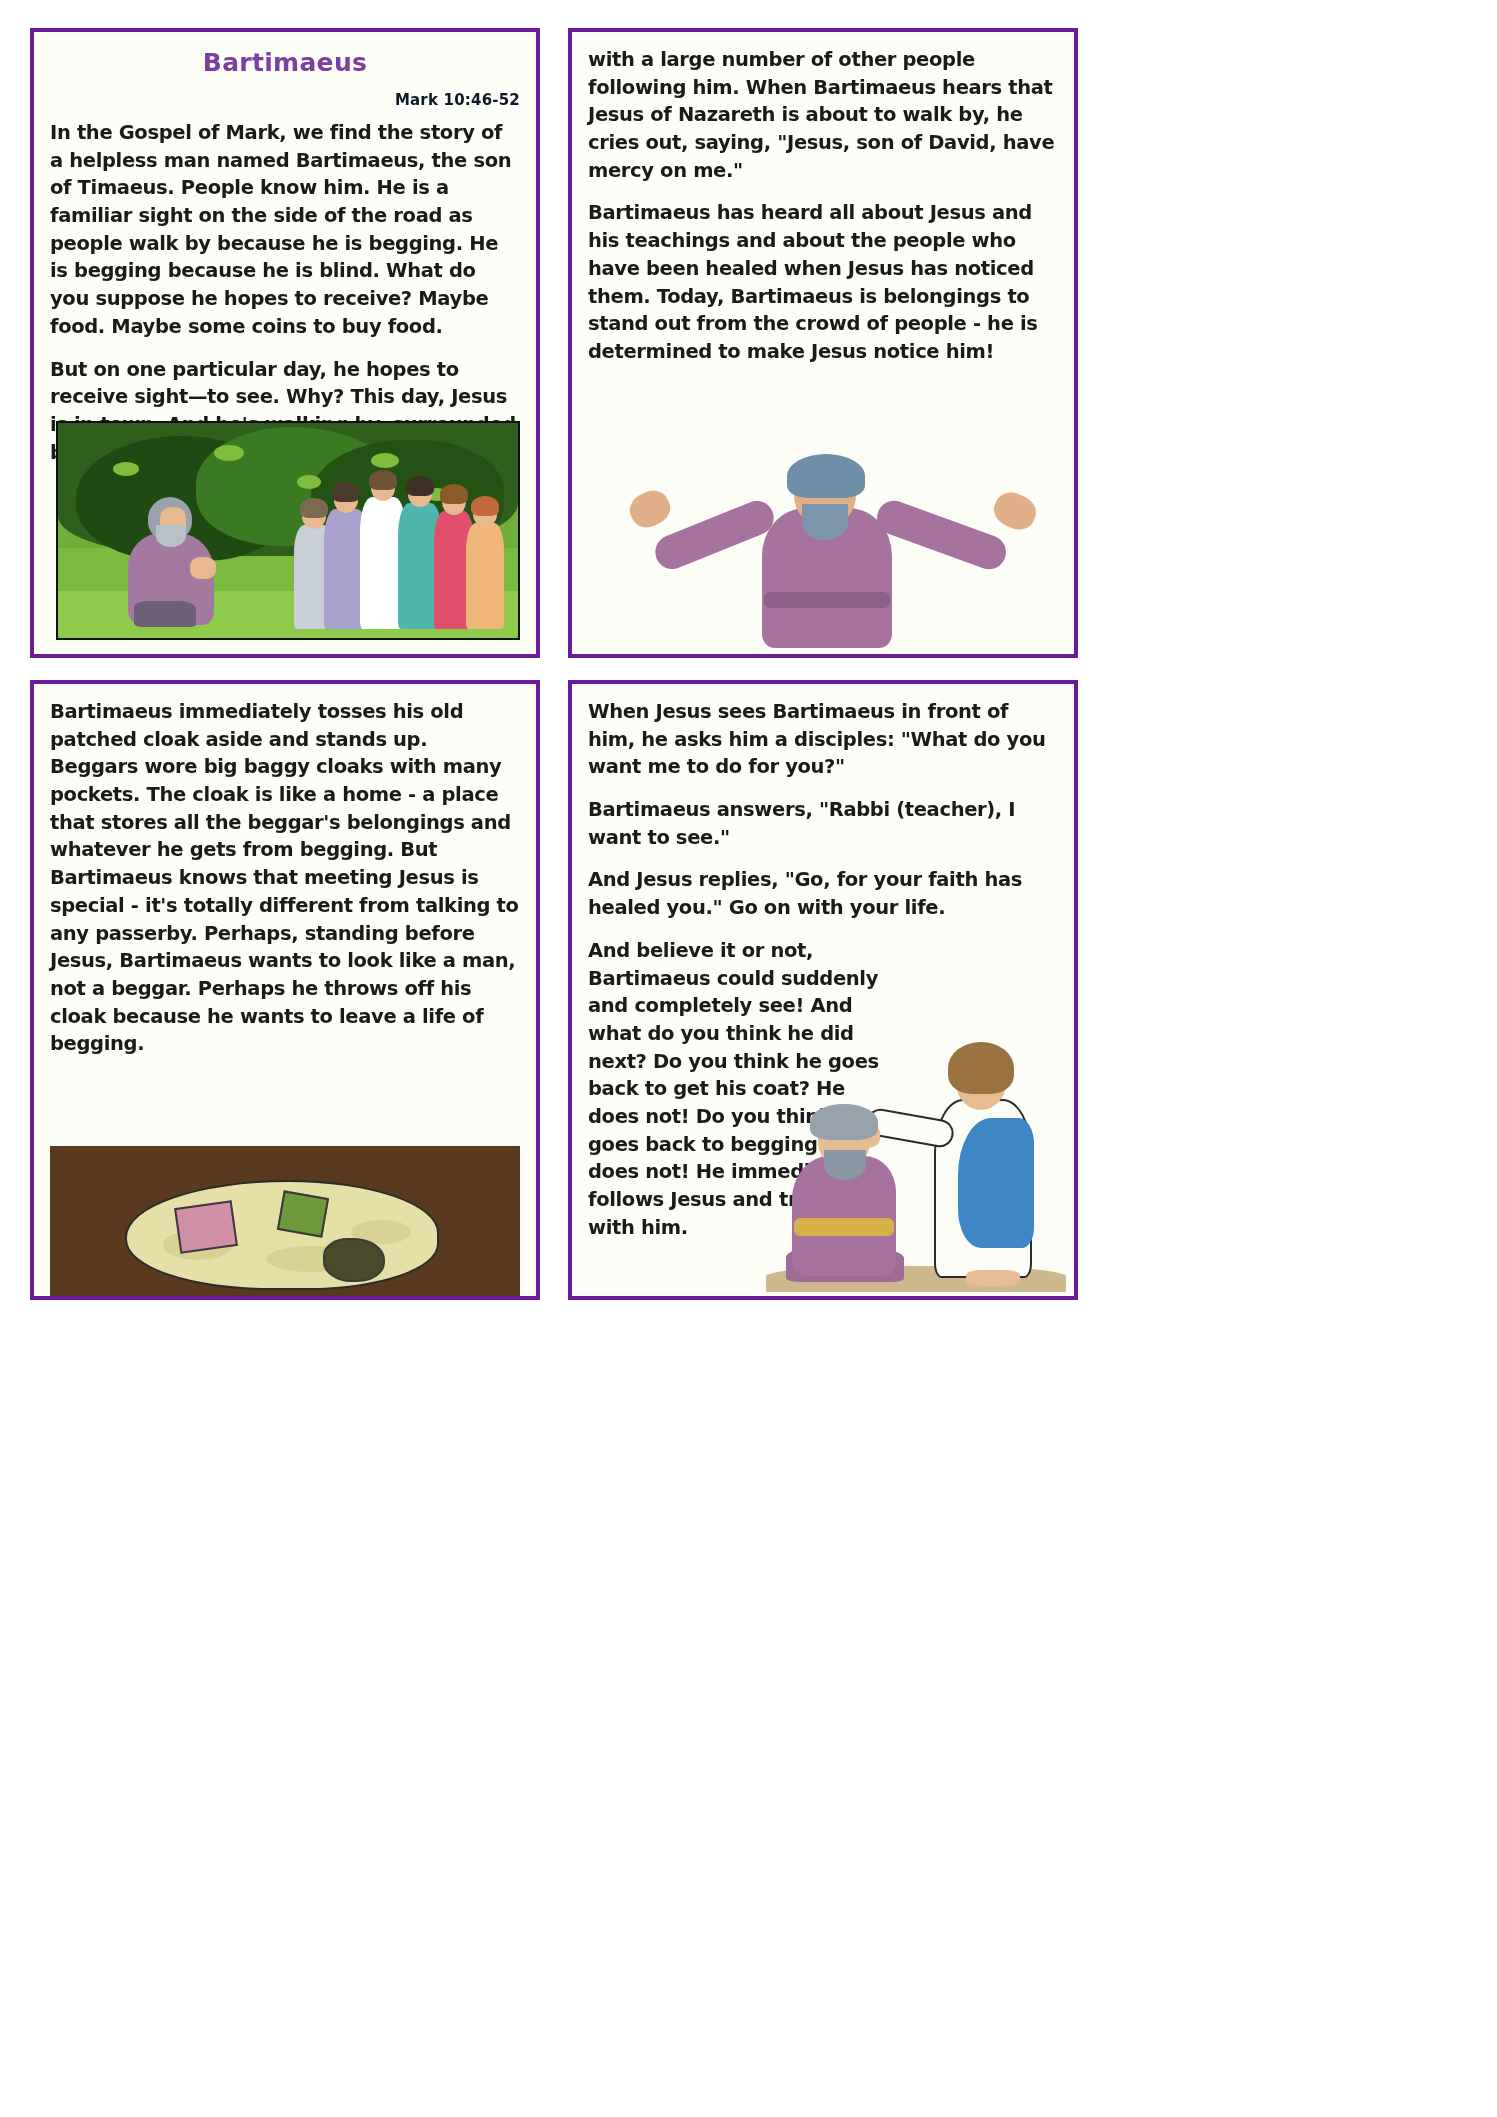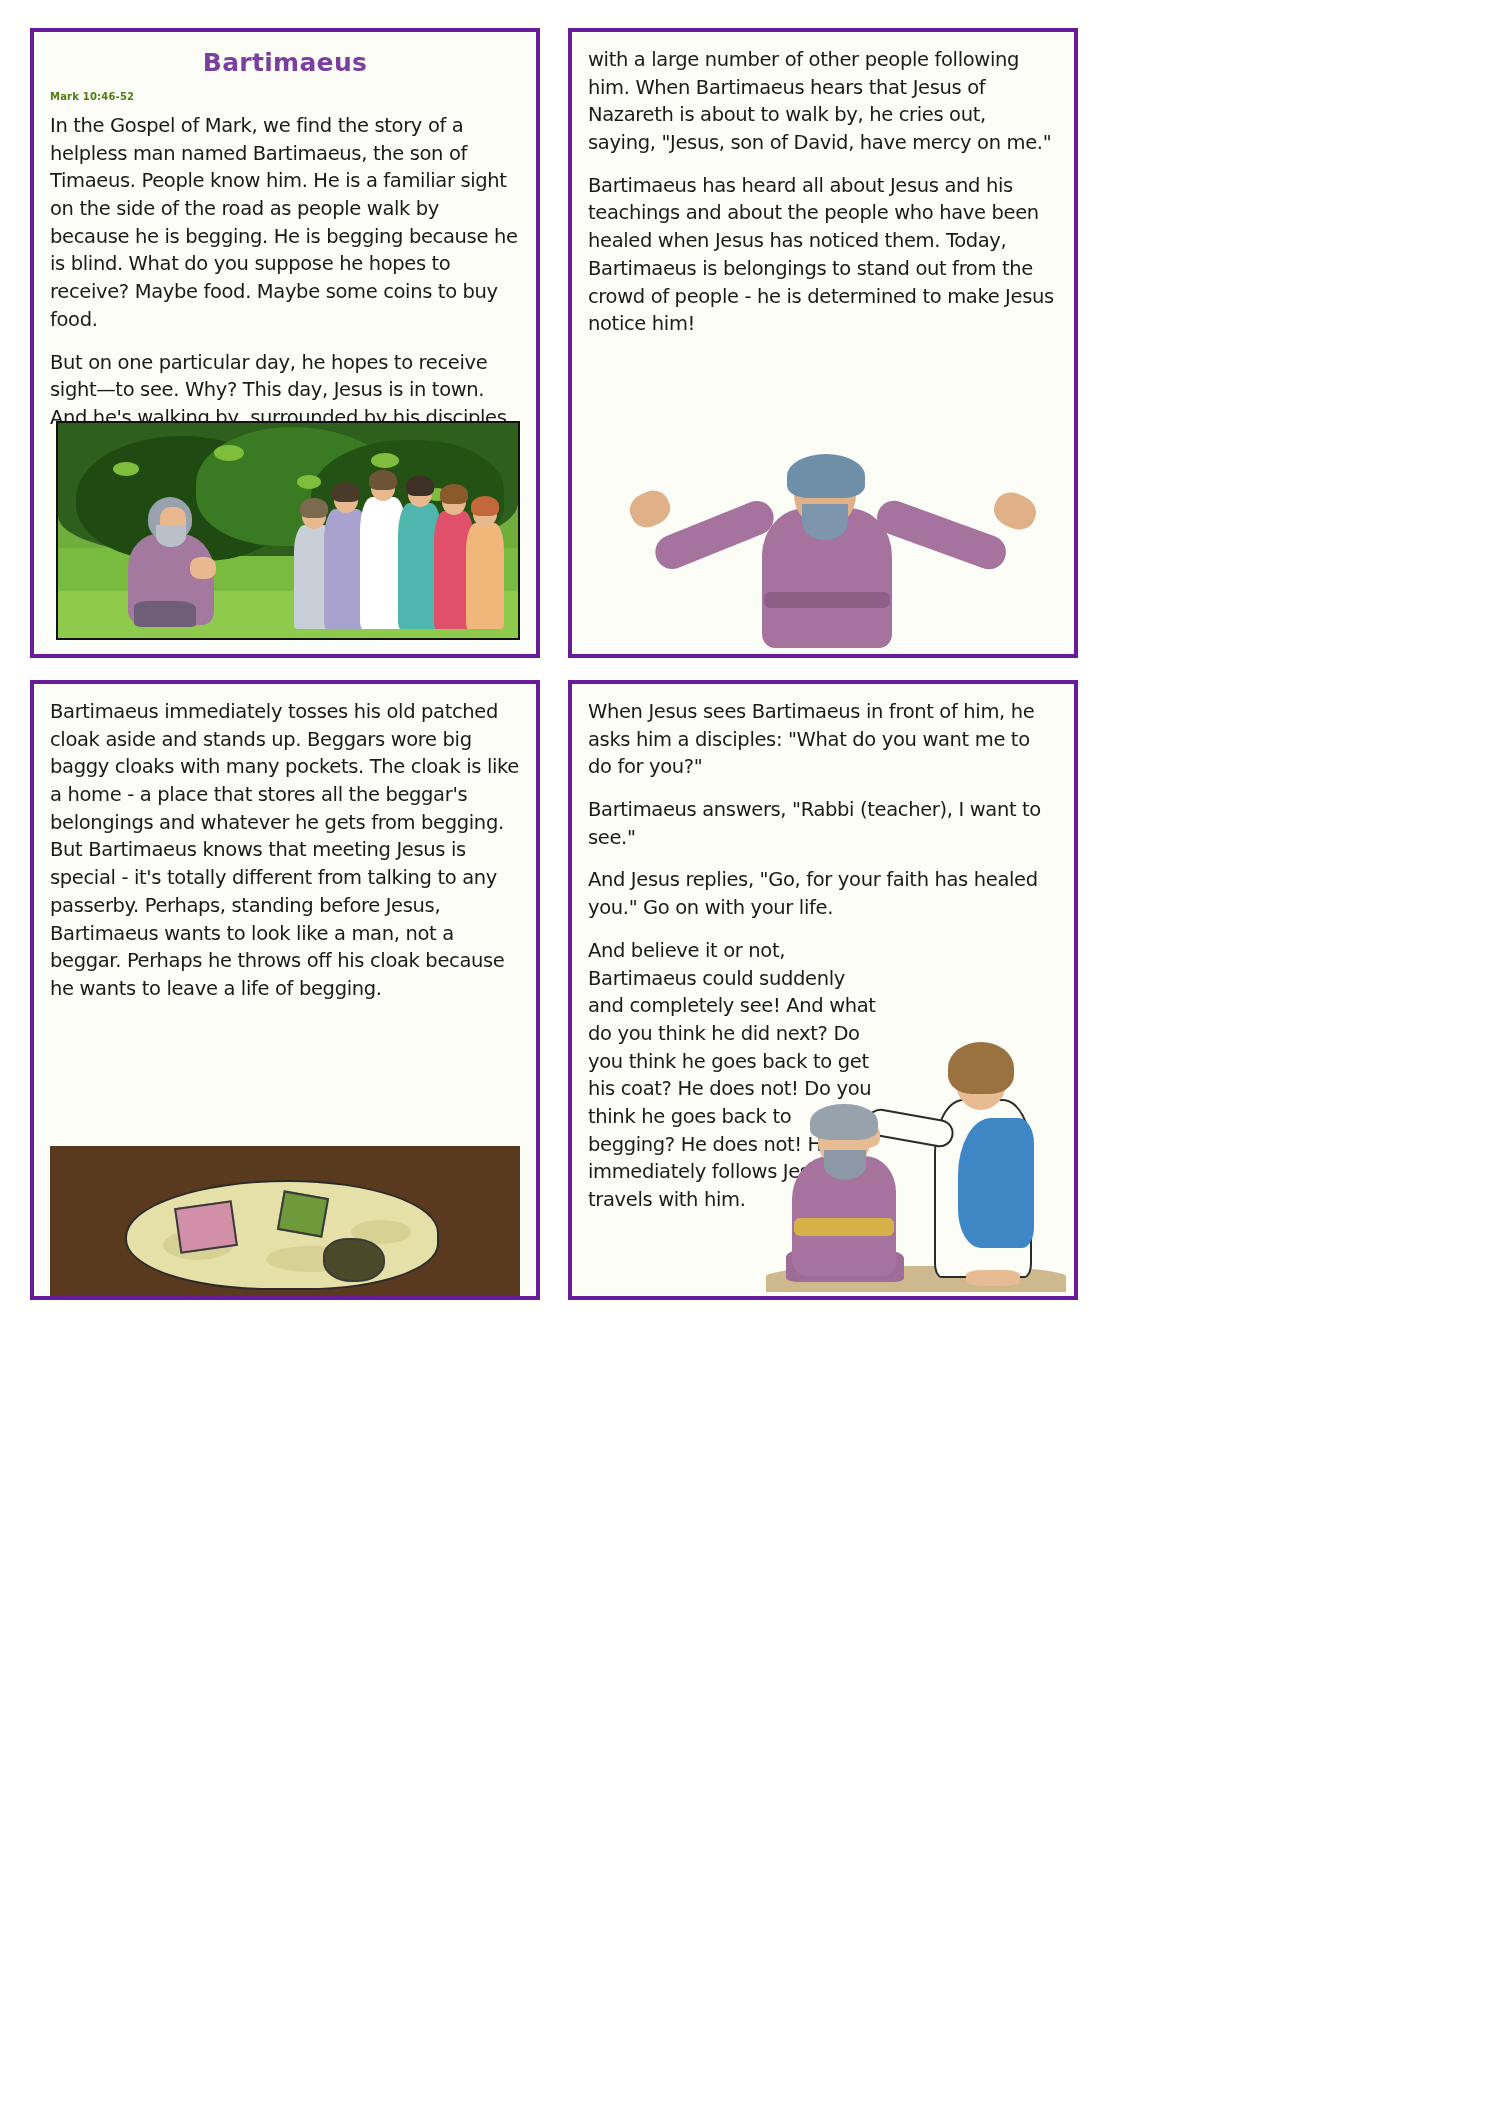--- a/index.html
+++ b/index.html
@@ -25,27 +25,27 @@
   .panel-2{height:630px;}
   .panel-3{height:620px;}
   .panel-4{height:620px;}
 
   .title{
     text-align:center;color:#7b3fa0;font-weight:bold;
     font-size:25px;letter-spacing:.3px;margin:2px 0 14px 0;
     font-family:"DejaVu Sans", sans-serif;
   }
   .subtitle{
-    text-align:left;color:#4d7c0f;font-size:10px;font-weight:bold;
+    text-align:right;color:#0f172a;font-size:15px;font-weight:bold;
     margin:0 0 10px 0;letter-spacing:.2px;
   }
   p.body{
     margin:0 0 15px 0;
     font-size:19.5px;line-height:1.42;color:#1a1a1a;
-    font-weight:normal;
+    font-weight:bold;
     font-family:"DejaVu Sans", sans-serif;
     letter-spacing:-0.35px;
   }
   p.body:last-child{margin-bottom:0;}
 
   
   .ill1{
     position:absolute;left:22px;bottom:14px;width:460px;height:215px;
     border:2px solid #111;overflow:hidden;background:#8fc44a;
   }

